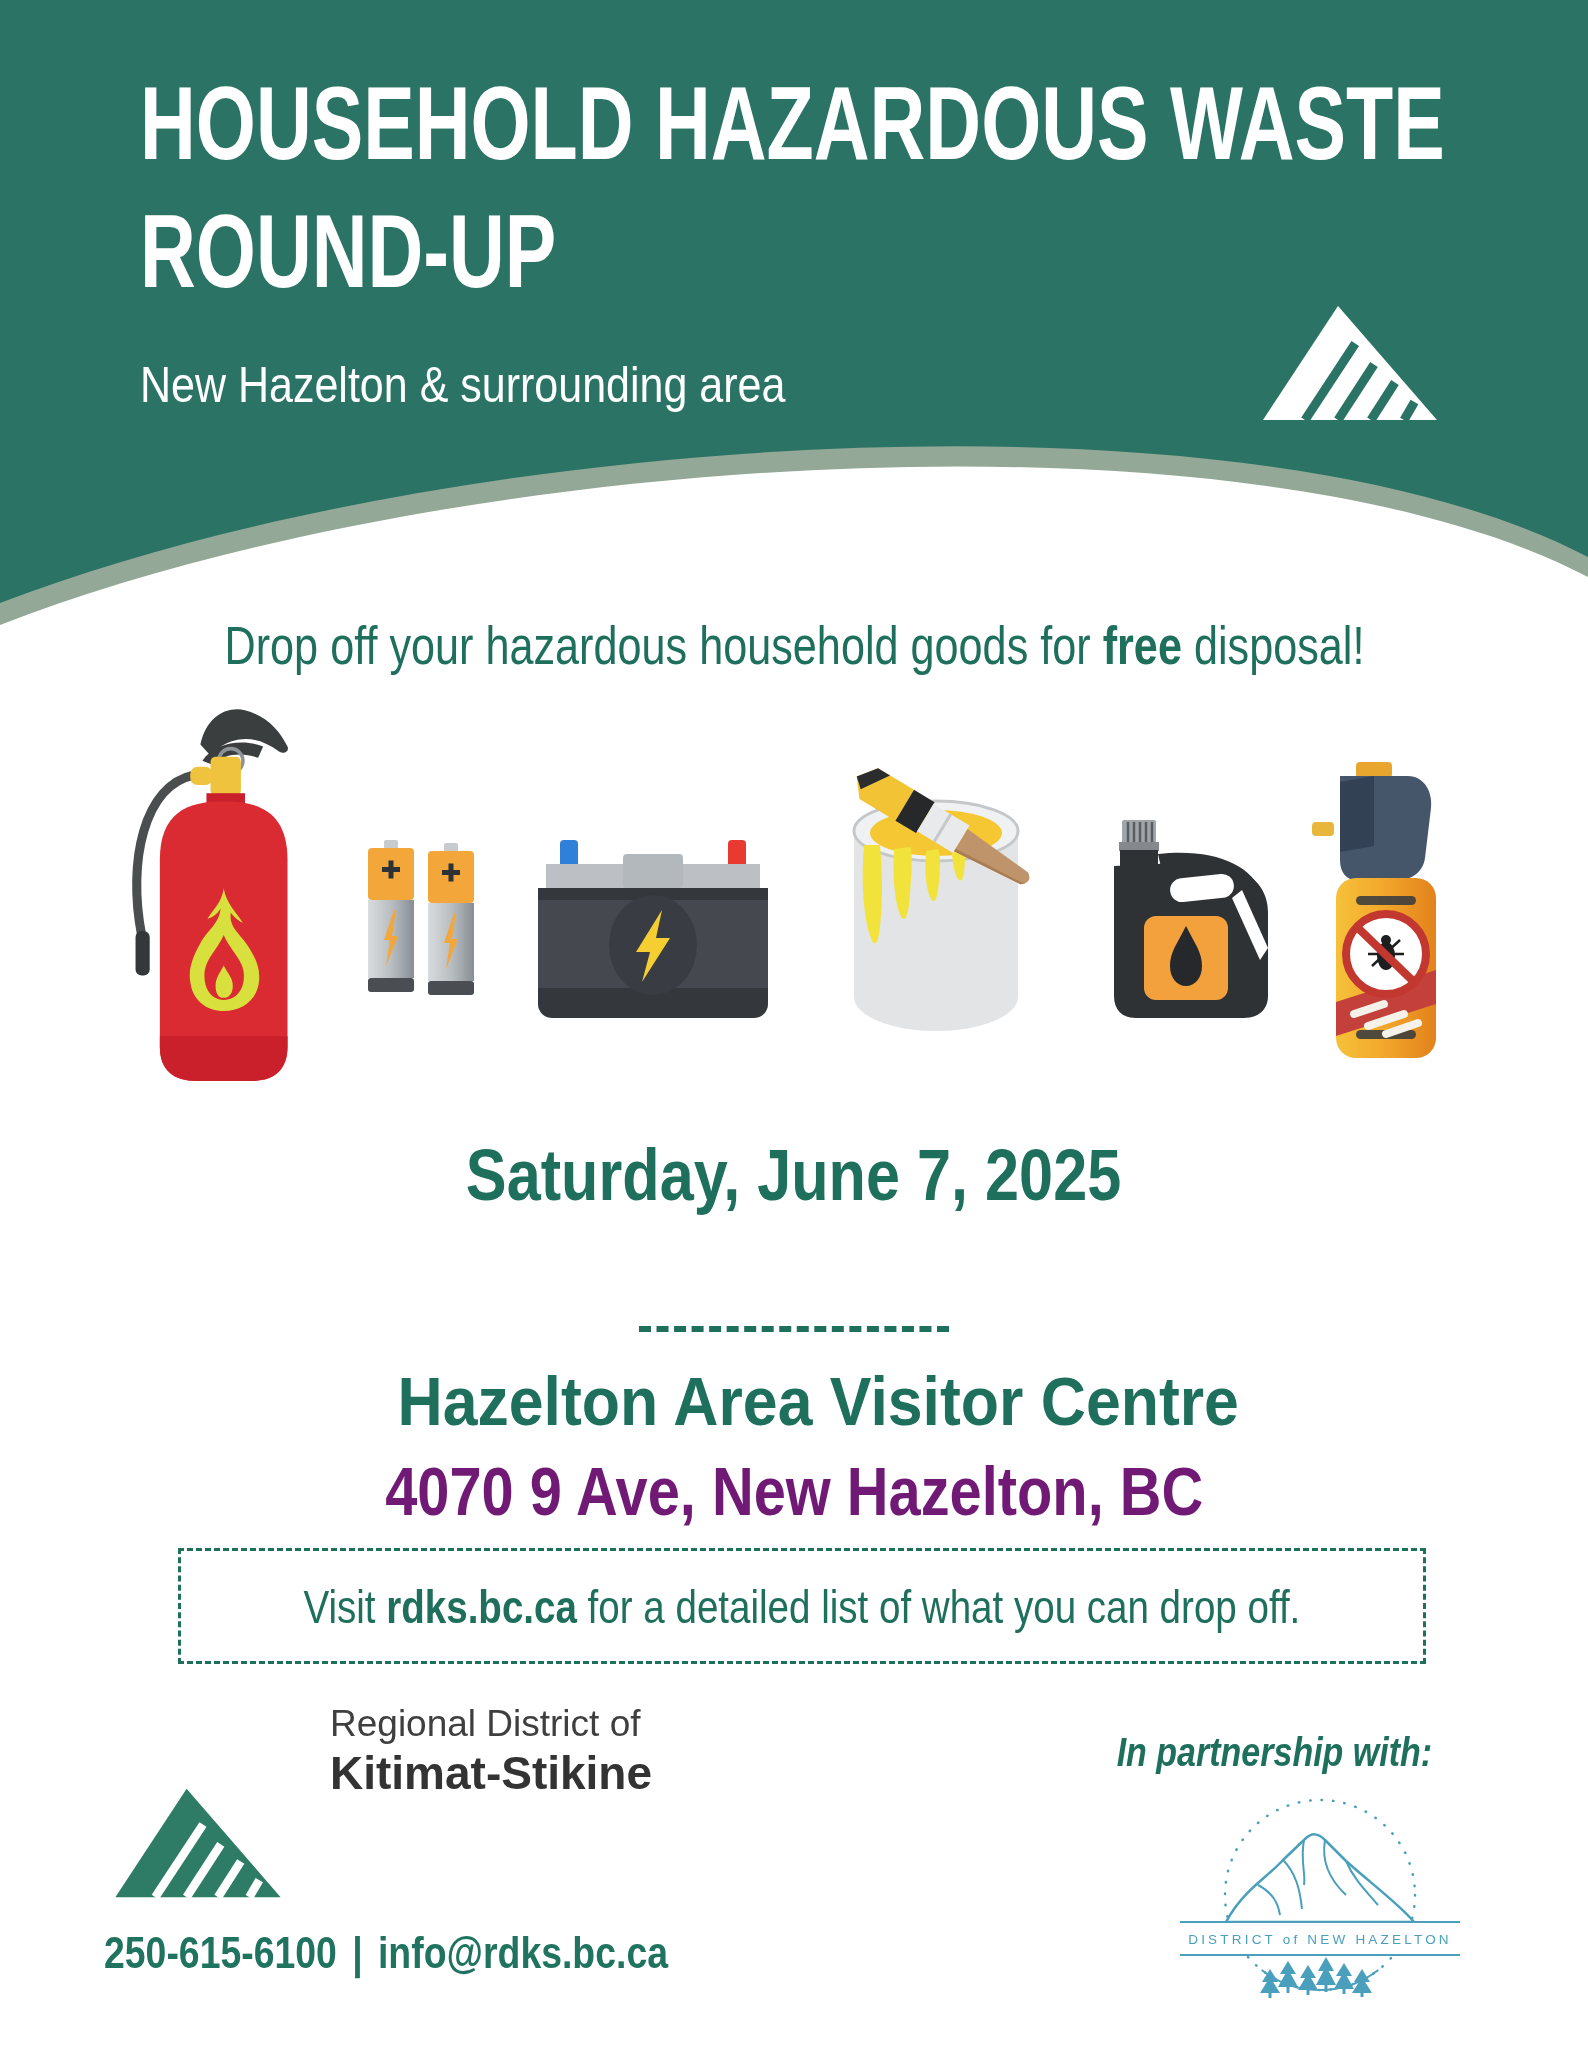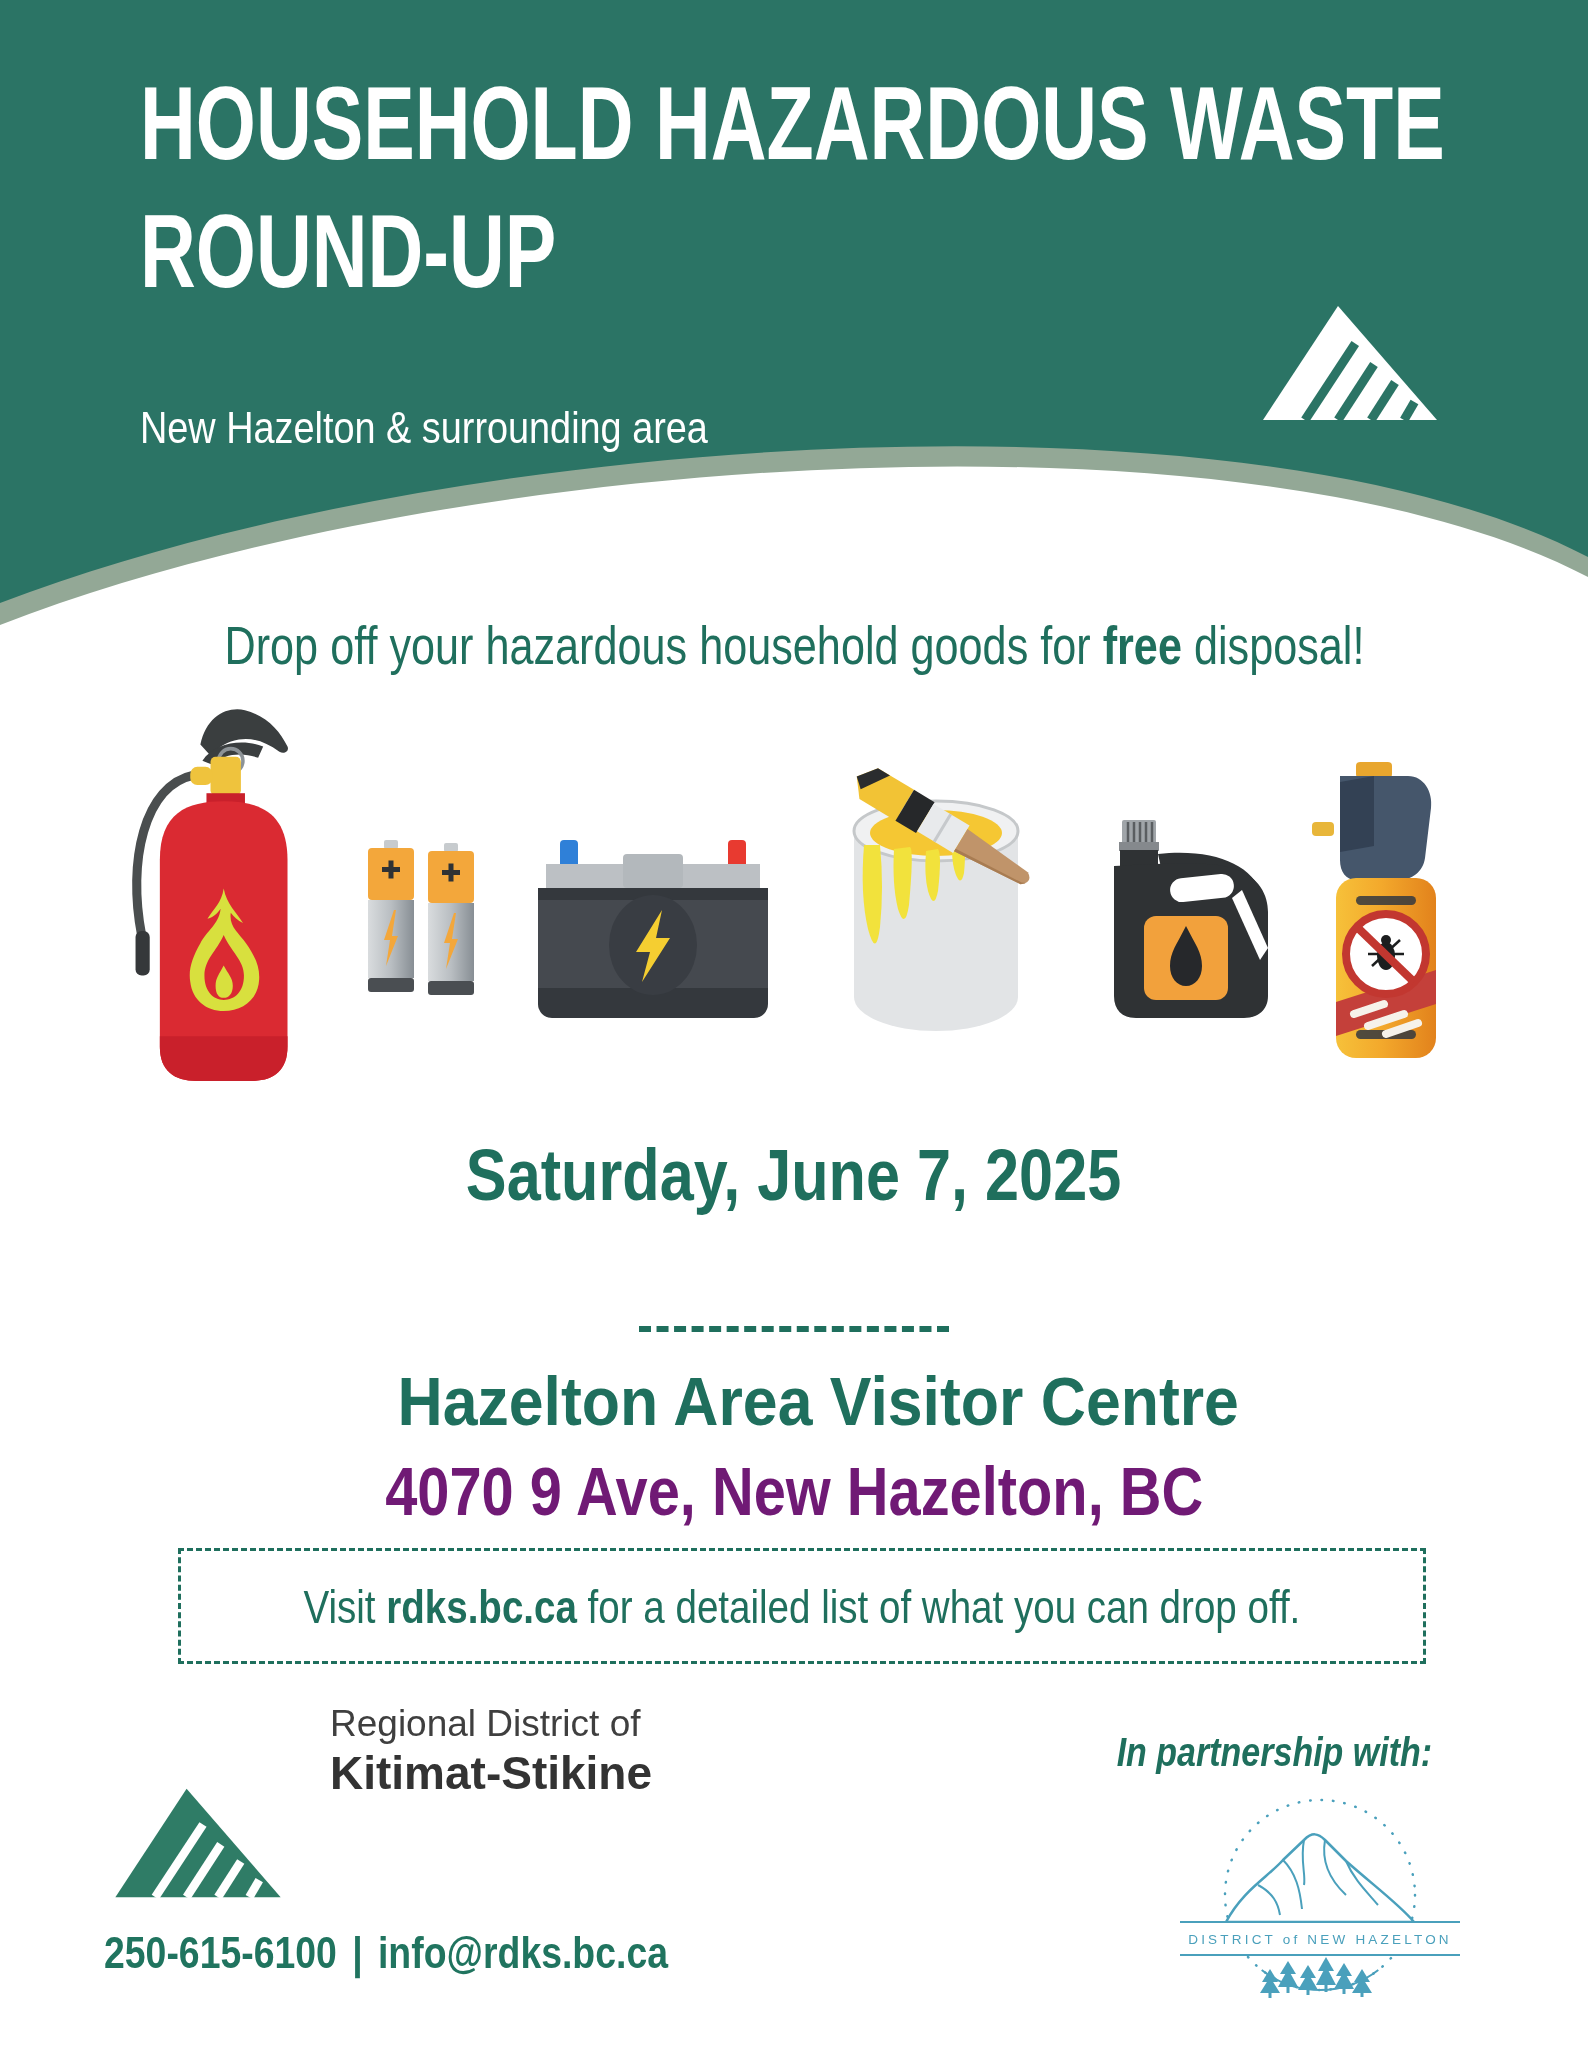--- a/index.html
+++ b/index.html
@@ -3,21 +3,21 @@
 <meta charset="utf-8">
 <style>
   html,body{margin:0;padding:0;background:#e8e8e8;}
   .poster{position:relative;width:1588px;height:2048px;margin:0 auto;background:#fff;overflow:hidden;
           font-family:"Liberation Sans",sans-serif;}
   .abs{position:absolute;}
   
   .hdr-svg{position:absolute;top:0;left:0;}
   .title{left:140px;top:60px;color:#fff;font-weight:700;font-size:103px;line-height:1.24;white-space:nowrap;}
   .title .cxl{display:inline-block;transform:scaleX(.75);transform-origin:0 50%;}
-  .subtitle{left:140px;top:356px;color:#fff;font-size:44px;font-weight:500;white-space:nowrap;margin-top:47px;}
+  .subtitle{left:140px;top:356px;color:#fff;font-size:50px;font-weight:500;white-space:nowrap;}
   .subtitle .cxl{display:inline-block;transform:scaleX(.86);transform-origin:0 50%;}
   
   .cx{display:inline-block;transform-origin:50% 50%;white-space:nowrap;}
   .center{left:0;width:1588px;text-align:center;}
   .intro{top:614px;color:#1f6f5d;font-size:54px;font-weight:500;}
   .intro .cx{transform:scaleX(.8);}
   .date{top:1134px;color:#1f6f5d;font-size:72px;font-weight:700;}
   .date .cx{transform:scaleX(.85);}
   .time{top:1240px;color:#1f6f5d;font-size:58px;font-weight:600;}
   .time .cx{transform:scaleX(.85);}

